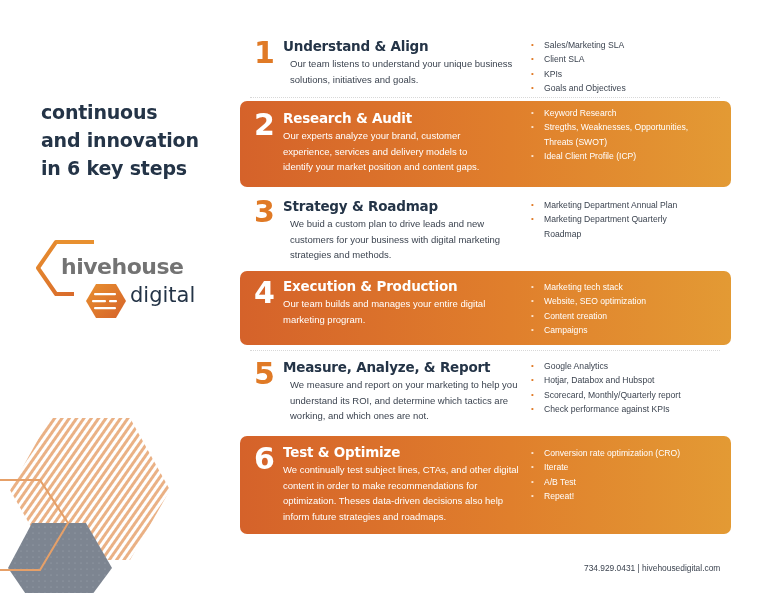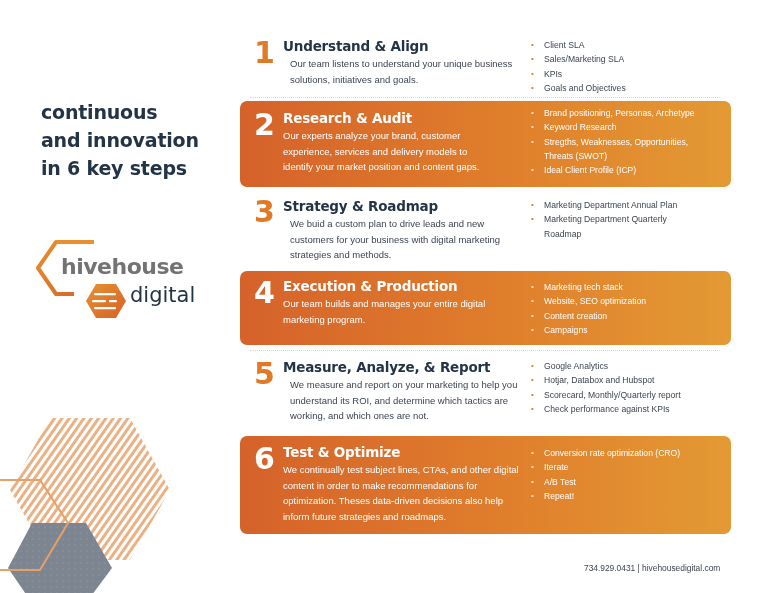--- a/index.html
+++ b/index.html
@@ -120,33 +120,32 @@
   <polygon points="32,113 86,113 112,158 86,193 32,193 8,158" fill="url(#dots)"></polygon>
 
   <polyline points="0,70 40,70 68,113 40,160 0,160" fill="none" stroke="#e6a068" stroke-width="2"></polyline>
 </svg>
 
 <div class="step plain" style="top:34px;height:60px;">
   <div class="num" style="top:4px;">1</div>
   <div class="title" style="top:4px;">Understand &amp; Align</div>
   <div class="desc" style="top:22px;">Our team listens to understand your unique business solutions, initiatives and goals.</div>
   <ul class="bullets" style="top:4px;">
+    <li>Sales/Marketing SLA</li>
     <li>Client SLA</li>
-    <li>Sales/Marketing SLA</li>
     <li>KPIs</li>
     <li>Goals and Objectives</li>
   </ul>
 </div>
 
 <div class="step filled" style="top:101px;height:86px;">
   <div class="num" style="top:9px;">2</div>
   <div class="title" style="top:9px;">Research &amp; Audit</div>
   <div class="desc" style="top:27px;width:215px;">Our experts analyze your brand, customer experience, services and delivery models to identify your market position and content gaps.</div>
   <ul class="bullets" style="top:5px;width:180px;">
-    <li>Brand positioning, Personas, Archetype</li>
     <li>Keyword Research</li>
     <li>Stregths, Weaknesses, Opportunities, Threats (SWOT)</li>
     <li>Ideal Client Profile (ICP)</li>
   </ul>
 </div>
 
 <div class="step plain" style="top:193px;height:70px;">
   <div class="num" style="top:4px;">3</div>
   <div class="title" style="top:5px;">Strategy &amp; Roadmap</div>
   <div class="desc" style="top:23px;width:220px;">We buid a custom plan to drive leads and new customers for your business with digital marketing strategies and methods.</div>

